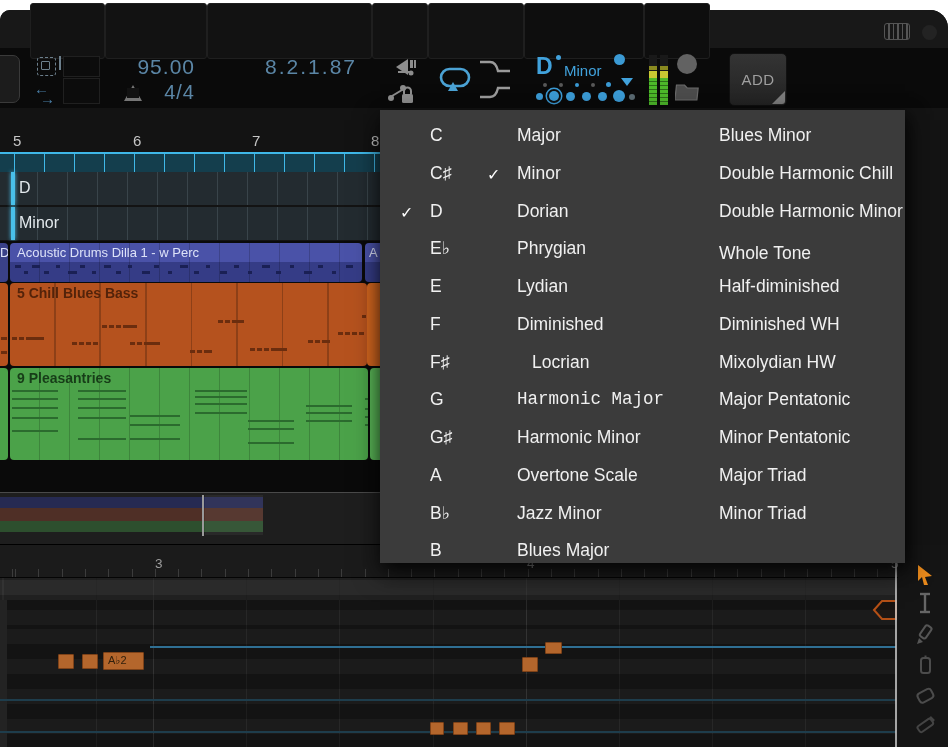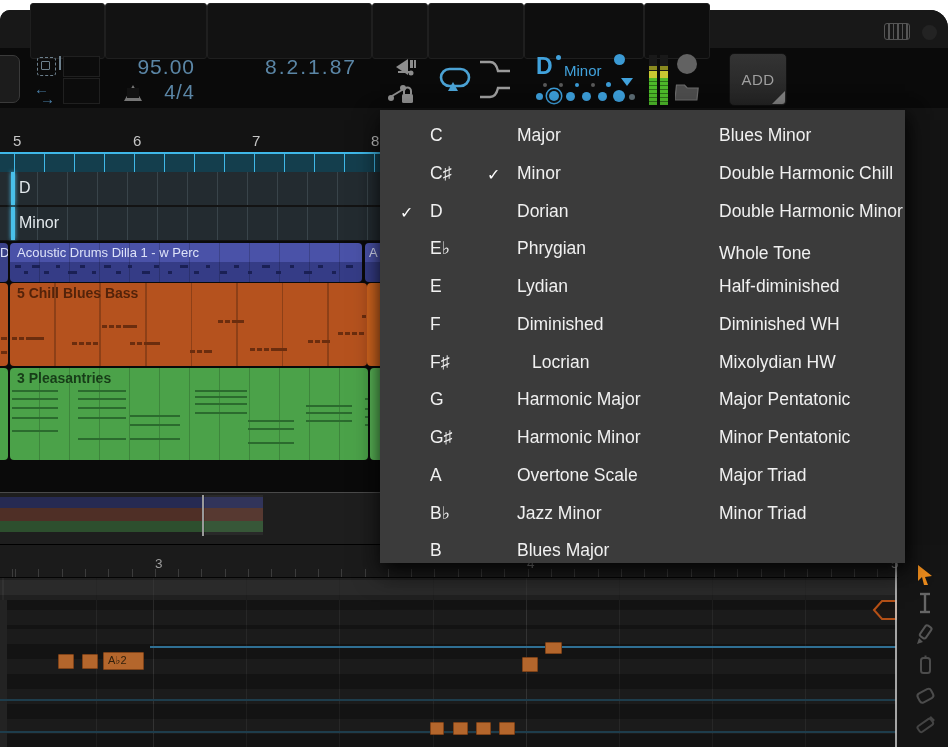--- a/index.html
+++ b/index.html
@@ -277,21 +277,21 @@
           <div class="mark" style="left: 342px; top: 49px; width: 5px; height: 3px; background: rgb(107, 45, 14);"></div>
           <div class="mark" style="left: 349px; top: 49px; width: 5px; height: 3px; background: rgb(107, 45, 14);"></div>
           <div class="mark" style="left: 352px; top: 32px; width: 4px; height: 3px; background: rgb(107, 45, 14);"></div>
         </div>
     </div>
     <div class="clip" style="left:367px;top:175px;width:13px;height:83px;border-radius:4px 0 0 4px;background:#d3661f;"></div>
 
     <div class="clip" style="left:0;top:260px;width:8px;height:92px;background:#4ba249;border-radius:0 4px 4px 0;"></div>
     <div class="clip" id="clip-keys" style="left:10px;top:260px;width:358px;height:92px;background:#4ba249;">
       <div style="position:absolute;inset:0;background:repeating-linear-gradient(90deg,transparent 0 29px,rgba(0,0,0,.18) 29px 30px);"></div>
-      <span class="hdr" style="color:#173d18;font-size:14px;font-weight:bold;">3 Pleasantries</span>
+      <span class="hdr" style="color:#173d18;font-size:14px;font-weight:bold;">9 Pleasantries</span>
       <div id="green-lines">
           <div class="mark" style="left: 2px; top: 22px; width: 46px; height: 2px; background: rgb(43, 107, 46);"></div>
           <div class="mark" style="left: 2px; top: 30px; width: 46px; height: 2px; background: rgb(43, 107, 46);"></div>
           <div class="mark" style="left: 2px; top: 39px; width: 46px; height: 2px; background: rgb(43, 107, 46);"></div>
           <div class="mark" style="left: 2px; top: 49px; width: 46px; height: 2px; background: rgb(43, 107, 46);"></div>
           <div class="mark" style="left: 2px; top: 62px; width: 46px; height: 2px; background: rgb(43, 107, 46);"></div>
           <div class="mark" style="left: 68px; top: 22px; width: 48px; height: 2px; background: rgb(43, 107, 46);"></div>
           <div class="mark" style="left: 68px; top: 30px; width: 48px; height: 2px; background: rgb(43, 107, 46);"></div>
           <div class="mark" style="left: 68px; top: 39px; width: 48px; height: 2px; background: rgb(43, 107, 46);"></div>
           <div class="mark" style="left: 68px; top: 49px; width: 48px; height: 2px; background: rgb(43, 107, 46);"></div>
@@ -403,21 +403,21 @@
       </div>
     <div id="menu-scales1">
         <div class="menu-item" style="left: 137px; top: 15px;">Major</div>
         <div class="menu-check" style="left: 107px; top: 54.75px;">✓</div>
         <div class="menu-item" style="left: 137px; top: 52.75px;">Minor</div>
         <div class="menu-item" style="left: 137px; top: 90.5px;">Dorian</div>
         <div class="menu-item" style="left: 137px; top: 128.25px;">Phrygian</div>
         <div class="menu-item" style="left: 137px; top: 166px;">Lydian</div>
         <div class="menu-item" style="left: 137px; top: 203.75px;">Diminished</div>
         <div class="menu-item" style="left: 152px; top: 241.5px;">Locrian</div>
-        <div class="menu-item" style="left: 137px; top: 279.25px;">Harmonic Major</div>
+        <div class="menu-item" style="left: 137px; top: 279.25px; font-family: Liberation Mono, monospace;">Harmonic Major</div>
         <div class="menu-item" style="left: 137px; top: 317px;">Harmonic Minor</div>
         <div class="menu-item" style="left: 137px; top: 354.75px;">Overtone Scale</div>
         <div class="menu-item" style="left: 137px; top: 392.5px;">Jazz Minor</div>
         <div class="menu-item" style="left: 137px; top: 430.25px;">Blues Major</div>
       </div>
     <div id="menu-scales2">
         <div class="menu-item" style="left: 339px; top: 15px;">Blues Minor</div>
         <div class="menu-item" style="left: 339px; top: 52.75px;">Double Harmonic Chill</div>
         <div class="menu-item" style="left: 339px; top: 90.5px;">Double Harmonic Minor</div>
         <div class="menu-item" style="left: 339px; top: 133px;">Whole Tone</div>

